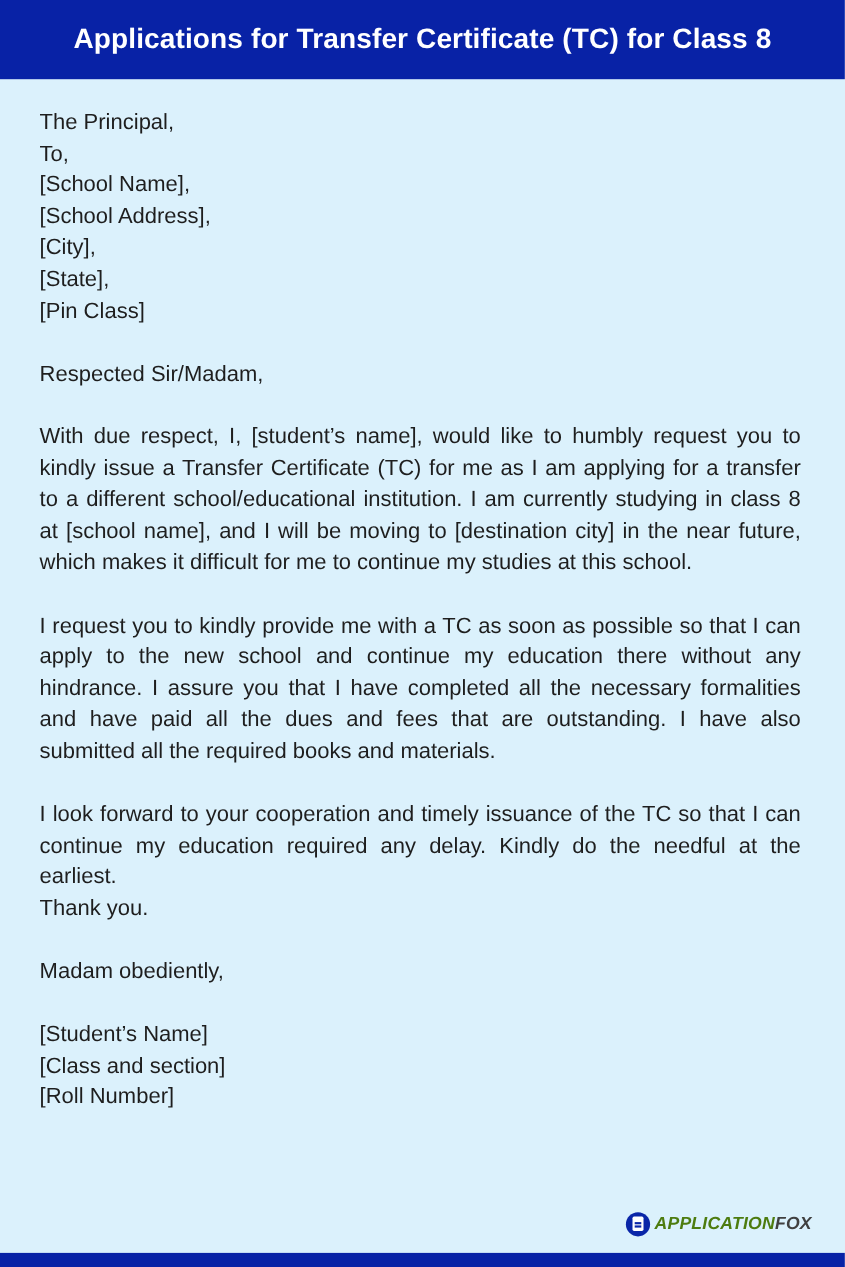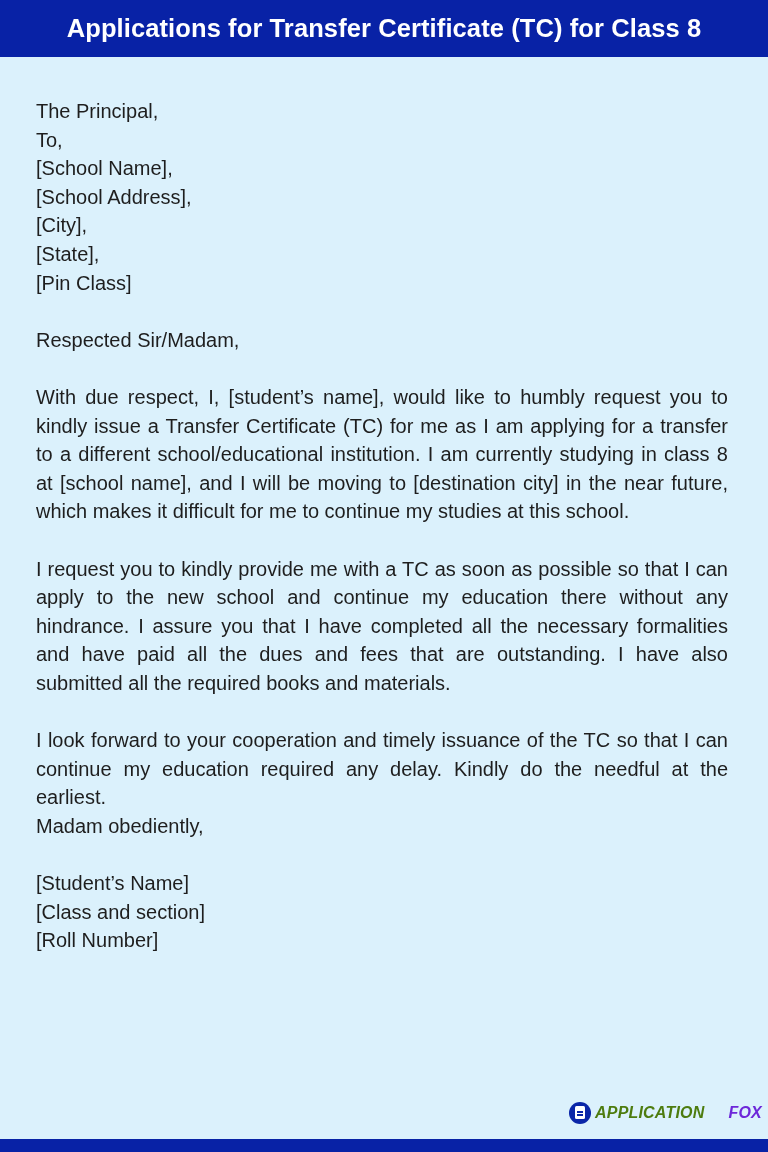--- a/index.html
+++ b/index.html
@@ -4,21 +4,21 @@
   <style>
     html, body { margin: 0; padding: 0; }
     body {
       width: 768px; height: 1152px; overflow: hidden;
       background: #dbf1fc;
       font-family: "Liberation Sans", "DejaVu Sans", sans-serif;
       color: #1e1e1e;
       position: relative;
     }
     .header {
-      position: absolute; left: 0; top: 0; width: 768px; height: 57px;
+      position: absolute; left: 0; top: 0; width: 768px; height: 72px;
       background: #0822a6;
       display: flex; align-items: center; justify-content: center;
     }
     .header h1 {
       margin: 0; color: #ffffff; font-weight: bold; font-size: 25.5px;
       letter-spacing: 0.1px; white-space: nowrap;
     }
     .letter {
       position: absolute; left: 36px; top: 97px; width: 692px;
       font-size: 20px; line-height: 28.6px;
@@ -41,21 +41,21 @@
     .logo .badge .doc::before, .logo .badge .doc::after {
       content: ""; position: absolute; left: 2px; width: 6px; height: 1.6px;
       background: #0a26a8;
     }
     .logo .badge .doc::before { top: 5px; }
     .logo .badge .doc::after { top: 8px; }
     .logo .word {
       font-weight: bold; font-style: italic; font-size: 16px; letter-spacing: 0.2px;
     }
     .logo .w1 { color: #4d7c0f; }
-    .logo .w2 { color: #6d28d9; padding-left: 24px; }
+    .logo .w2 { color: #404040; }
     .footer-bar {
       position: absolute; left: 0; top: 1139px; width: 768px; height: 13px;
       background: #0822a6;
     }
   </style>
 </head>
 <body>
 
 <header class="header">
   <h1>Applications for Transfer Certificate (TC) for Class 8</h1>
@@ -70,20 +70,21 @@
     <p>[City],</p>
     <p>[State],</p>
     <p>[Pin Class]</p>
   </div>
 
   <p class="block">Respected Sir/Madam,</p>
 
   <p class="block justify">With due respect, I, [student’s name], would like to humbly request you to kindly issue a Transfer Certificate (TC) for me as I am applying for a transfer to a different school/educational institution. I am currently studying in class 8 at [school name], and I will be moving to [destination city] in the near future, which makes it difficult for me to continue my studies at this school.</p>
   <p class="block justify">I request you to kindly provide me with a TC as soon as possible so that I can apply to the new school and continue my education there without any hindrance. I assure you that I have completed all the necessary formalities and have paid all the dues and fees that are outstanding. I have also submitted all the required books and materials.</p>
   <p class="justify">I look forward to your cooperation and timely issuance of the TC so that I can continue my education required any delay. Kindly do the needful at the earliest.</p>
+  <p class="block">Thank you.</p>
 
   <p class="block">Madam obediently,</p>
 
   <div>
     <p>[Student’s Name]</p>
     <p>[Class and section]</p>
     <p>[Roll Number]</p>
   </div>
 </main>
 

